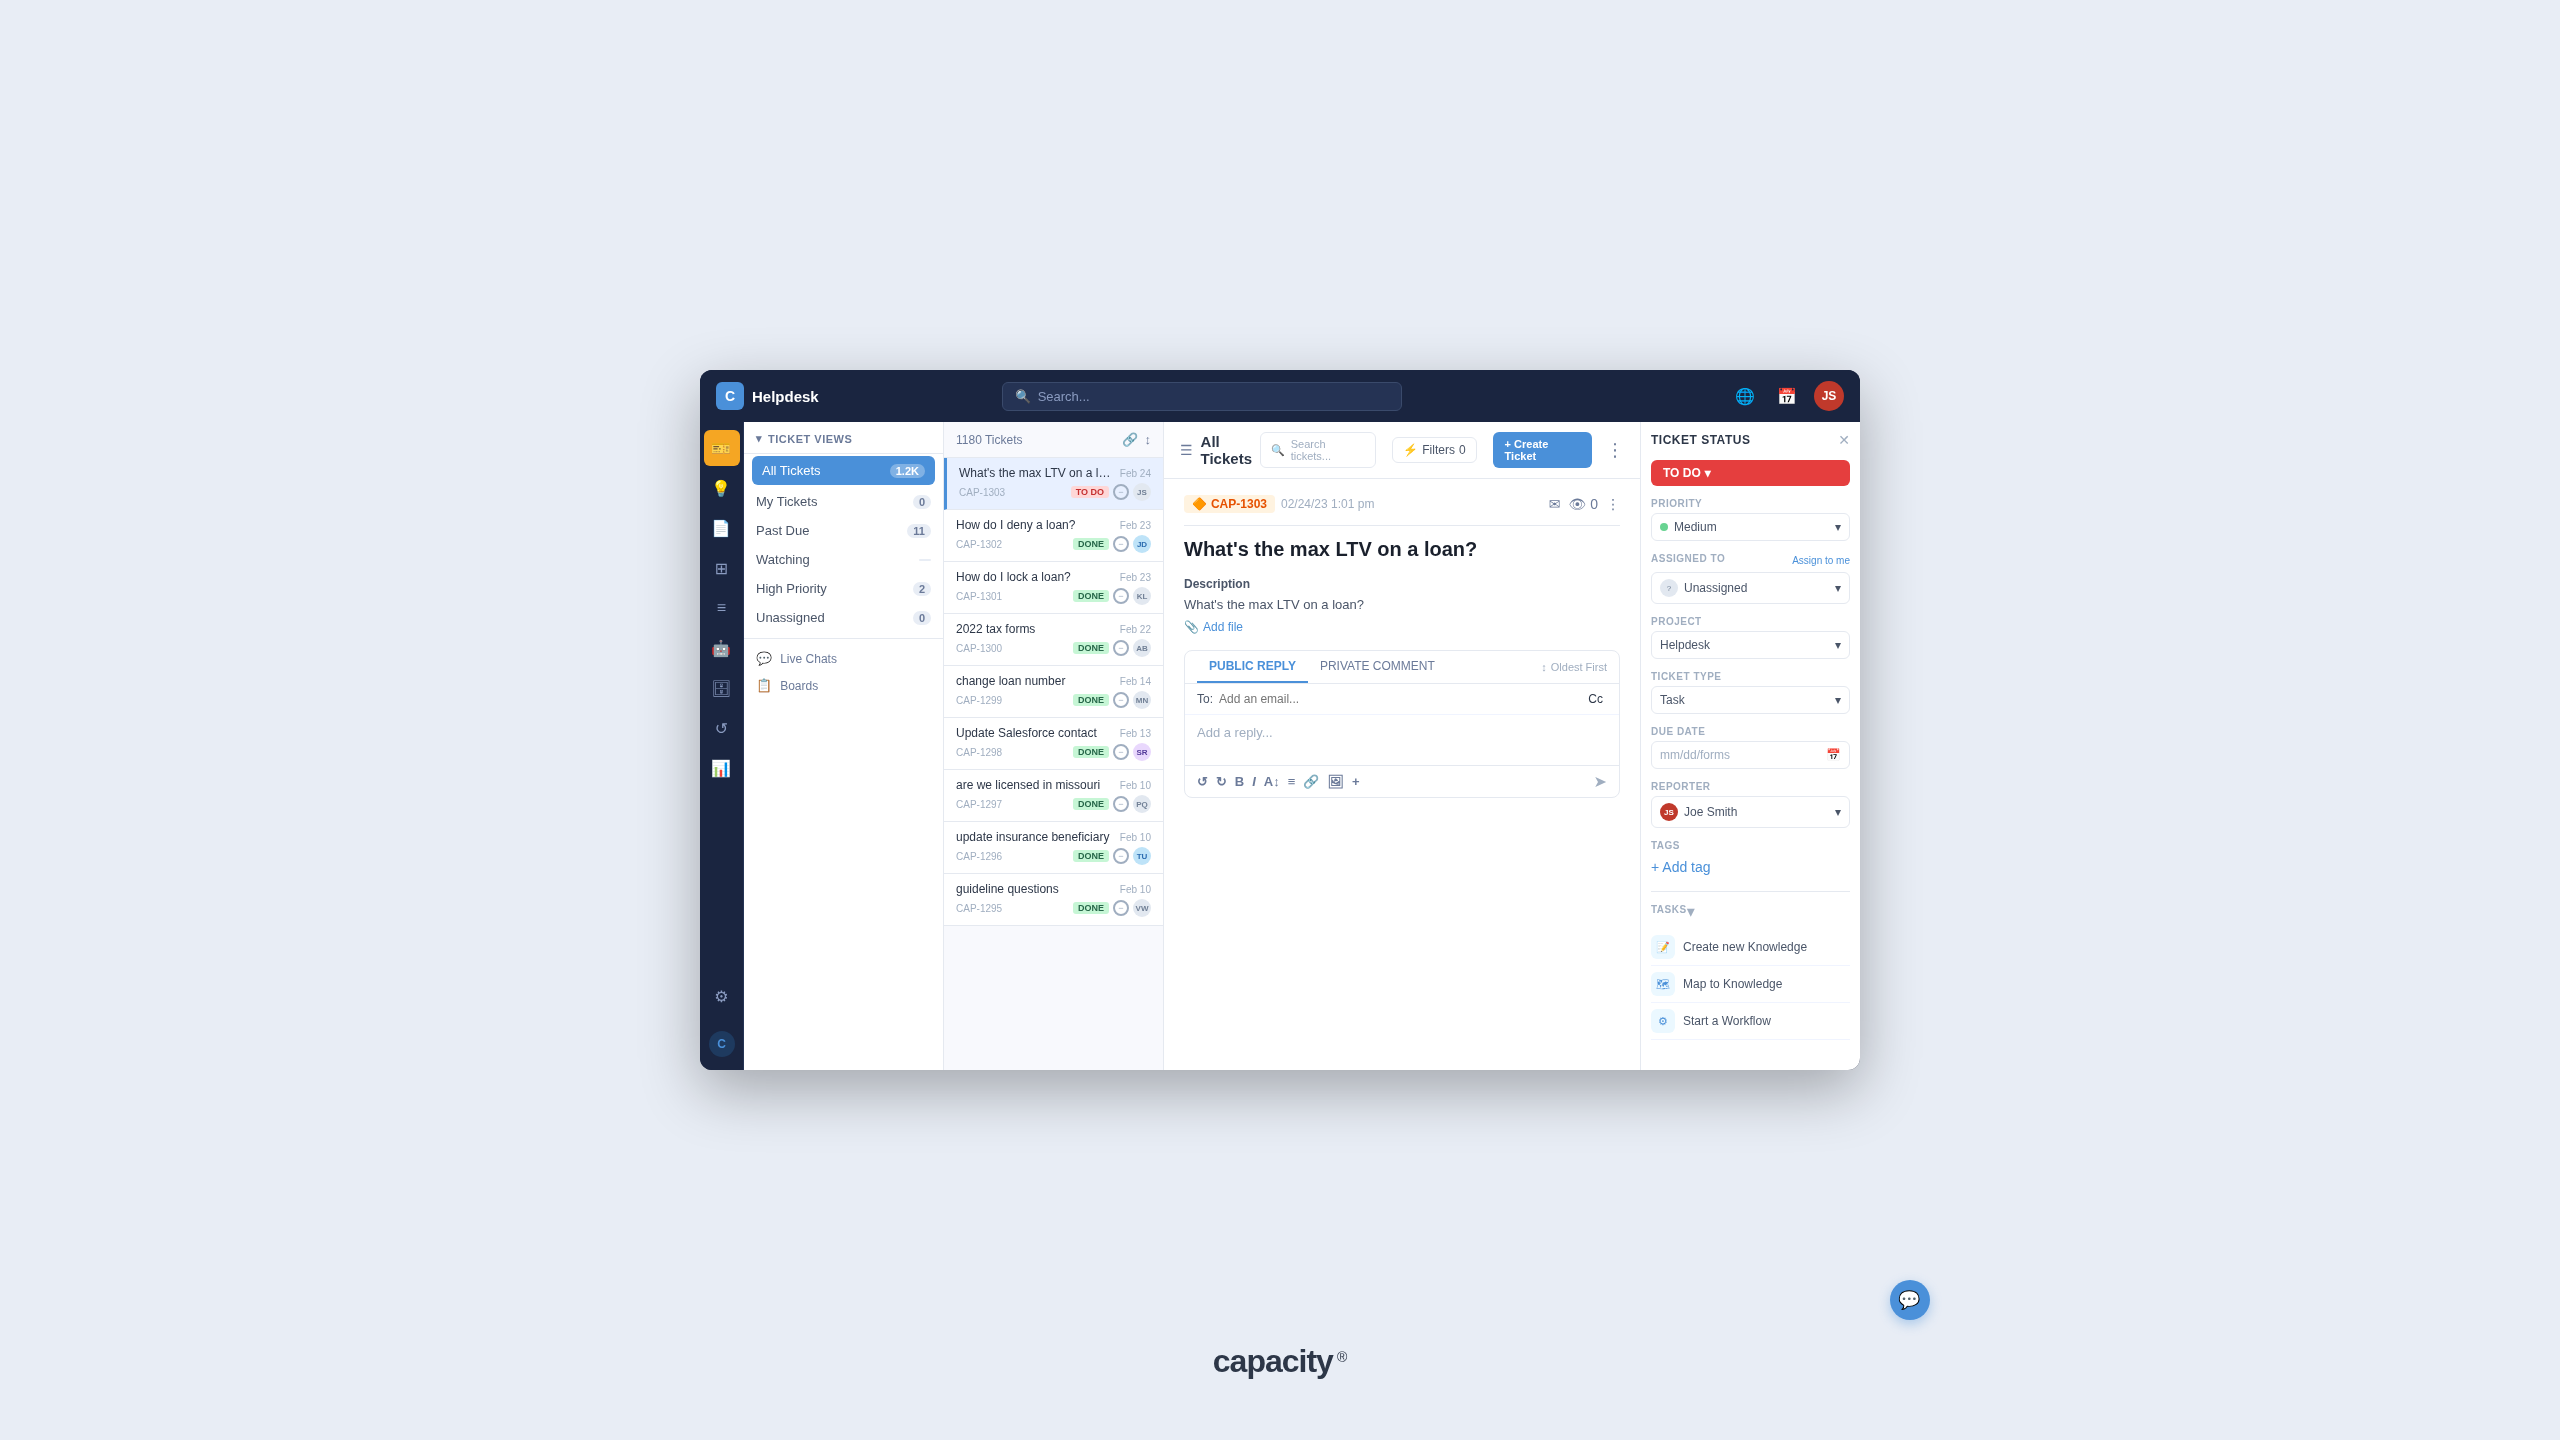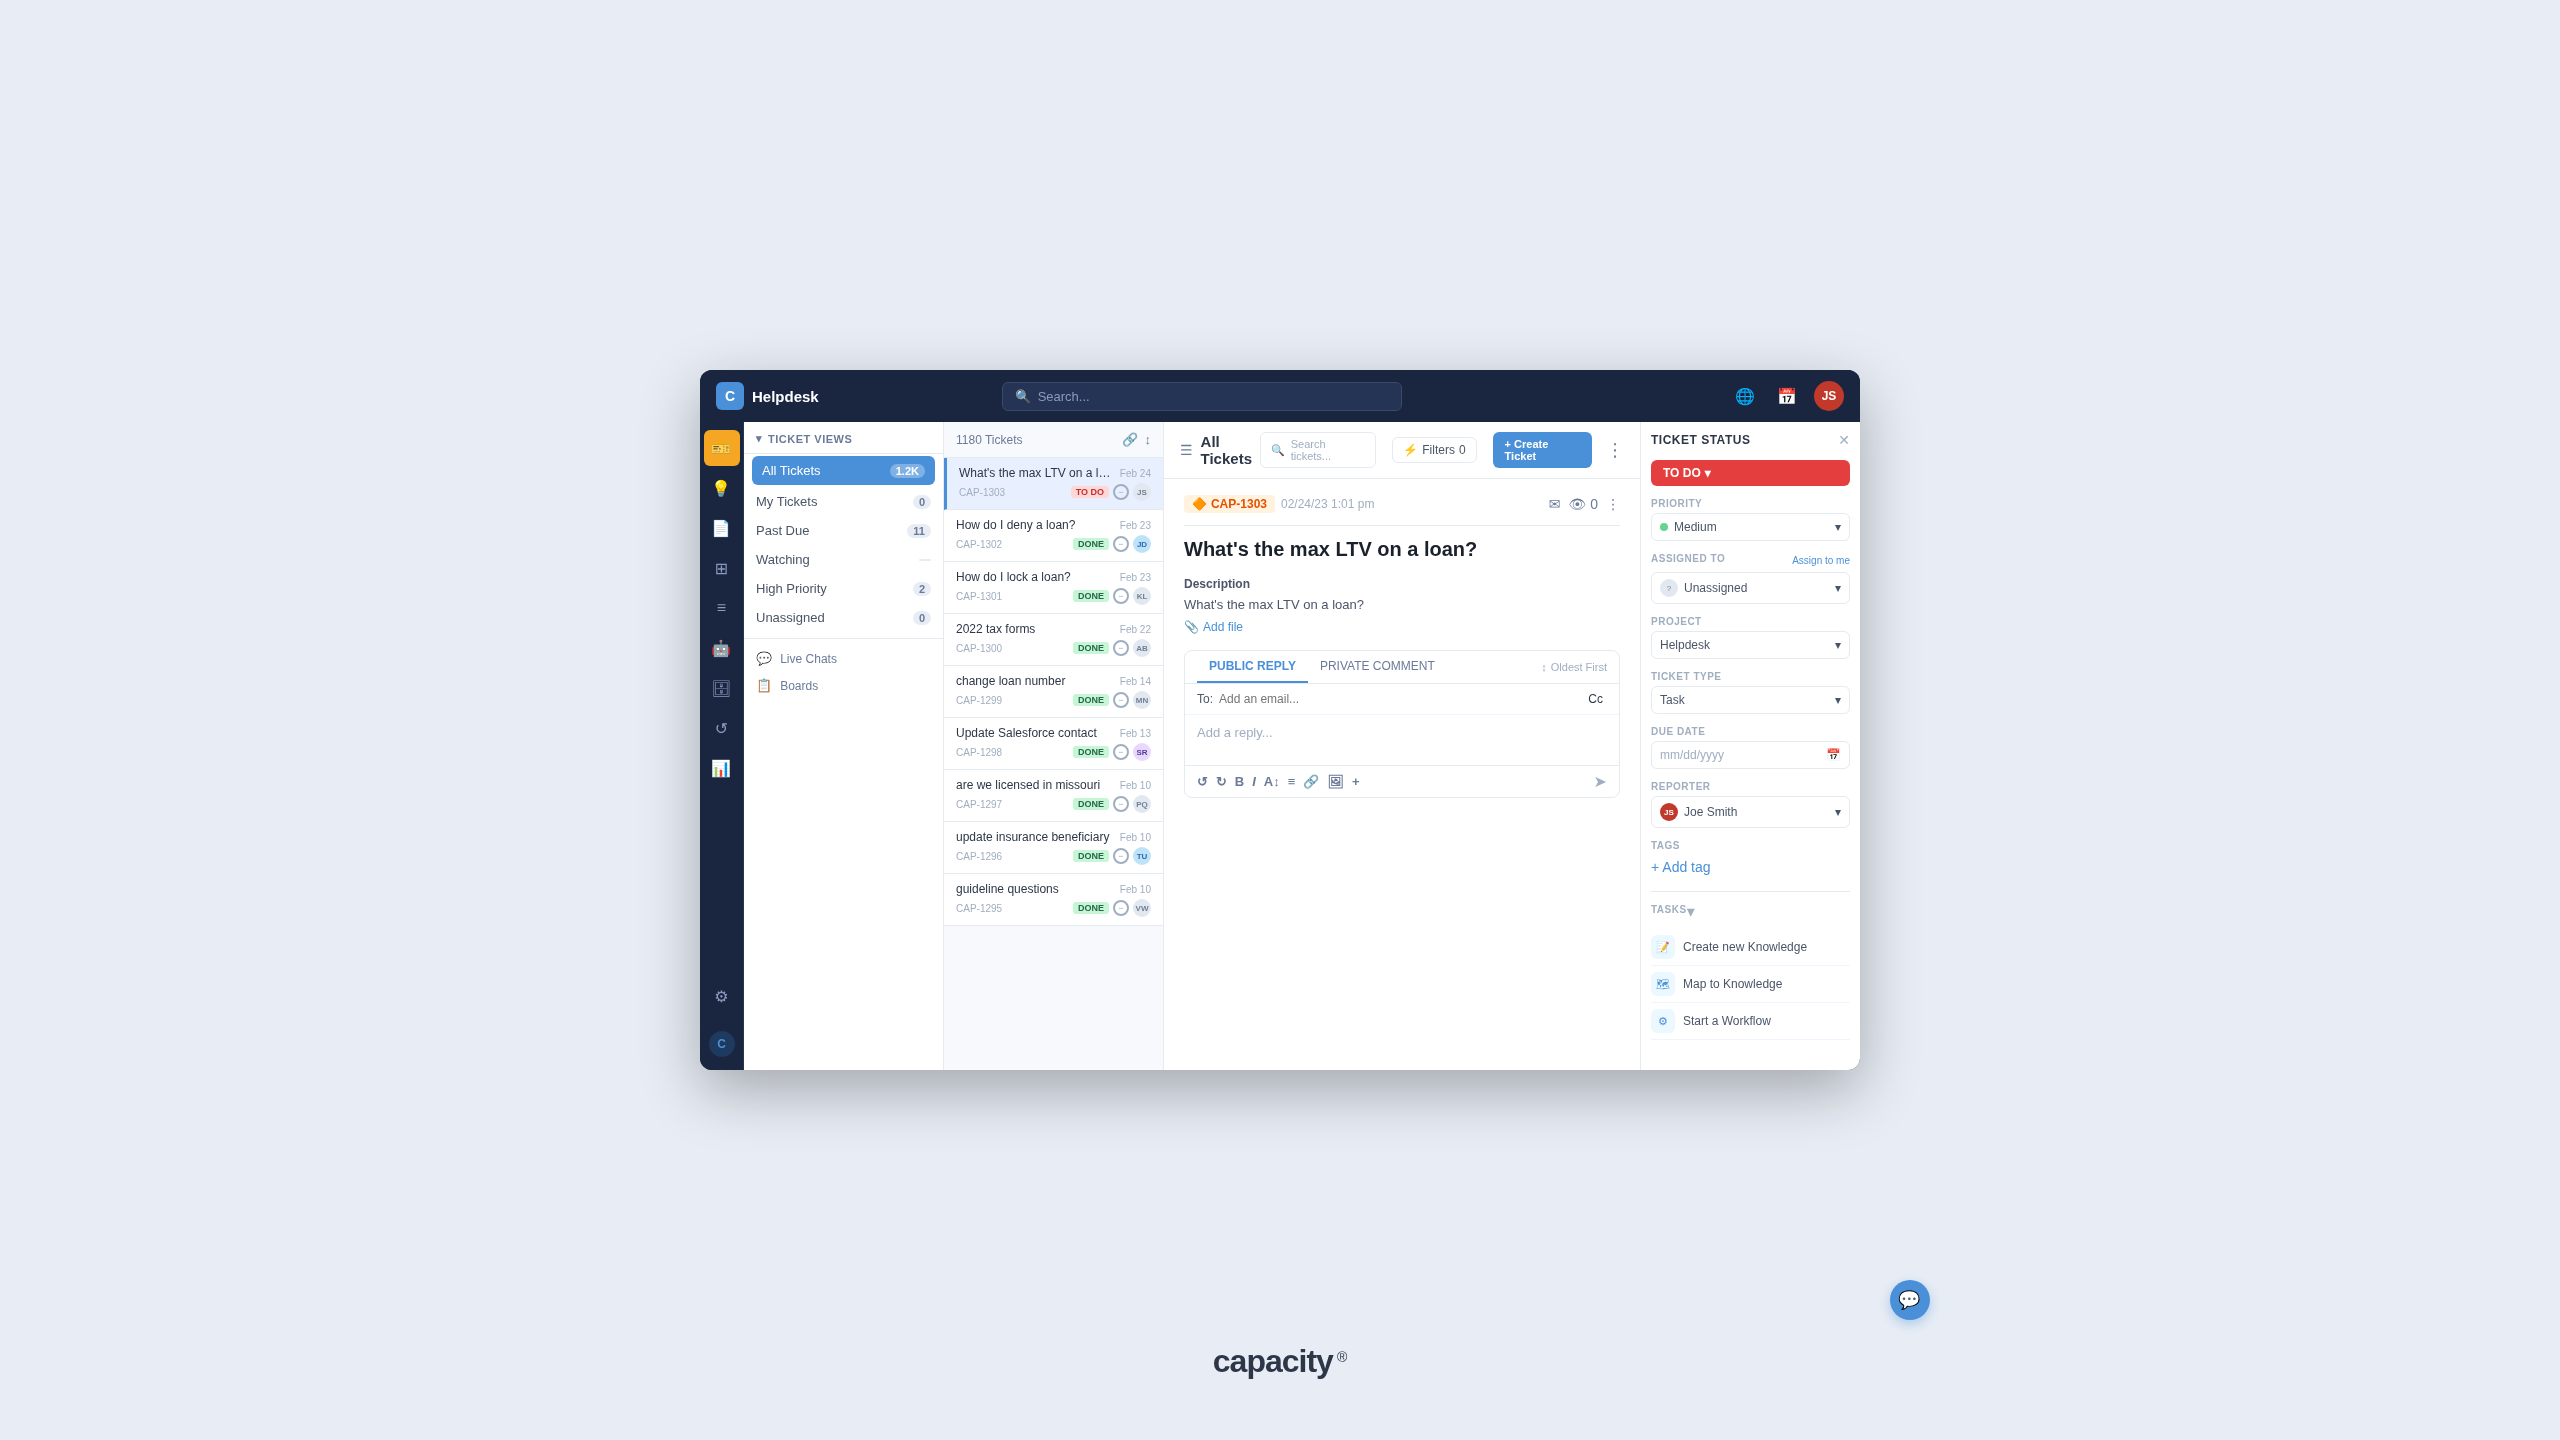--- a/index.html
+++ b/index.html
@@ -1100,21 +1100,21 @@
         <div class="field-label">TICKET TYPE</div>
         <div class="field-select">
           <span>Task</span>
           <span>▾</span>
         </div>
       </div>
 
       <div class="field-group">
         <div class="field-label">DUE DATE</div>
         <div class="date-field">
-          <span>mm/dd/yyyy</span>
+          <span>mm/dd/forms</span>
           <span>📅</span>
         </div>
       </div>
 
       <div class="field-group">
         <div class="field-label">REPORTER</div>
         <div class="reporter-field">
           <div style="display:flex;align-items:center;gap:6px;">
             <div class="reporter-avatar">JS</div>
             <span>Joe Smith</span>

